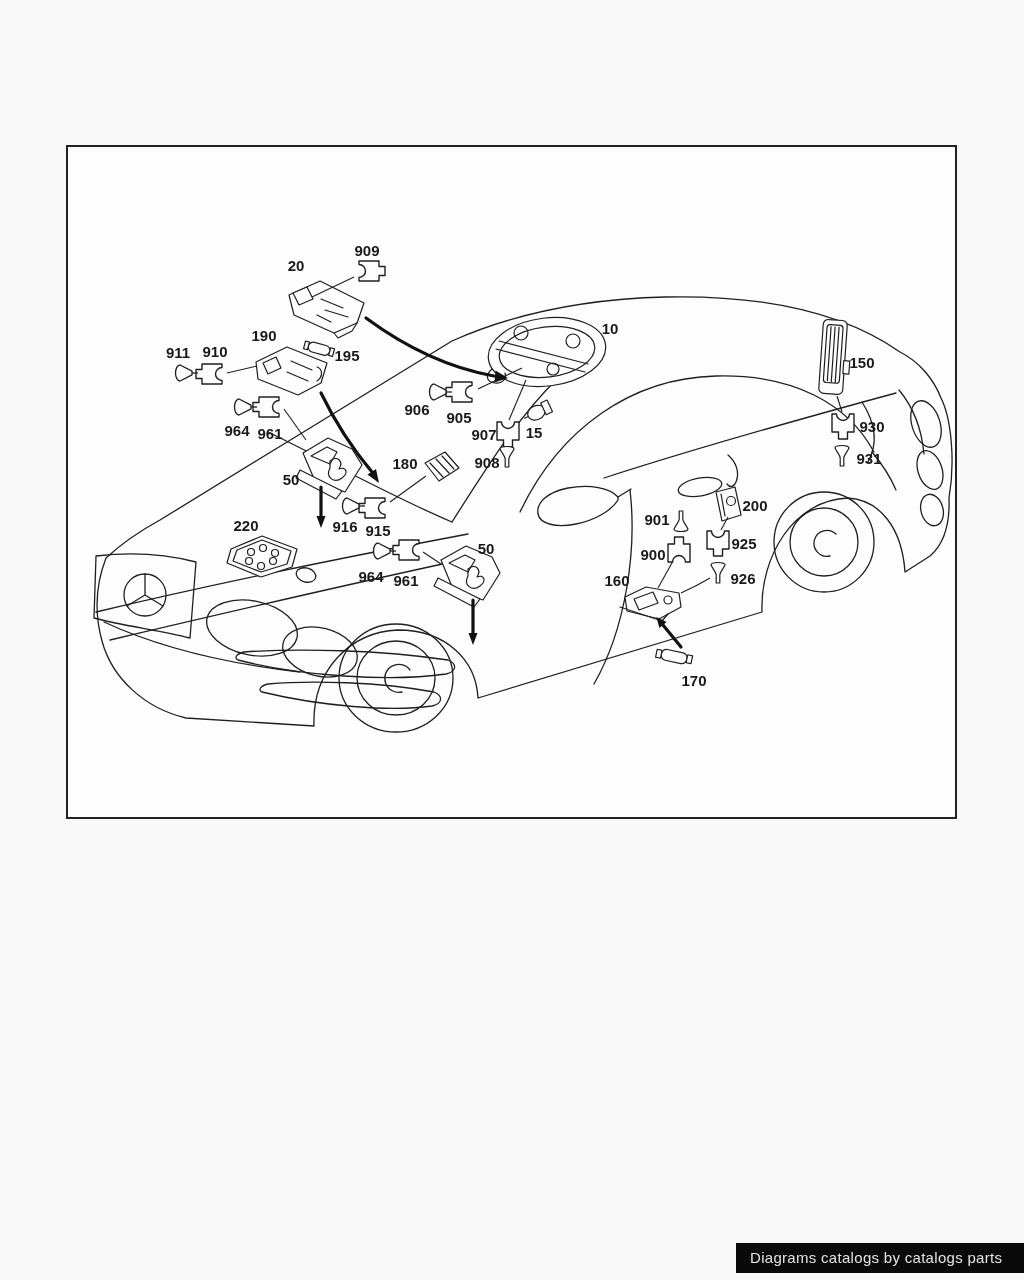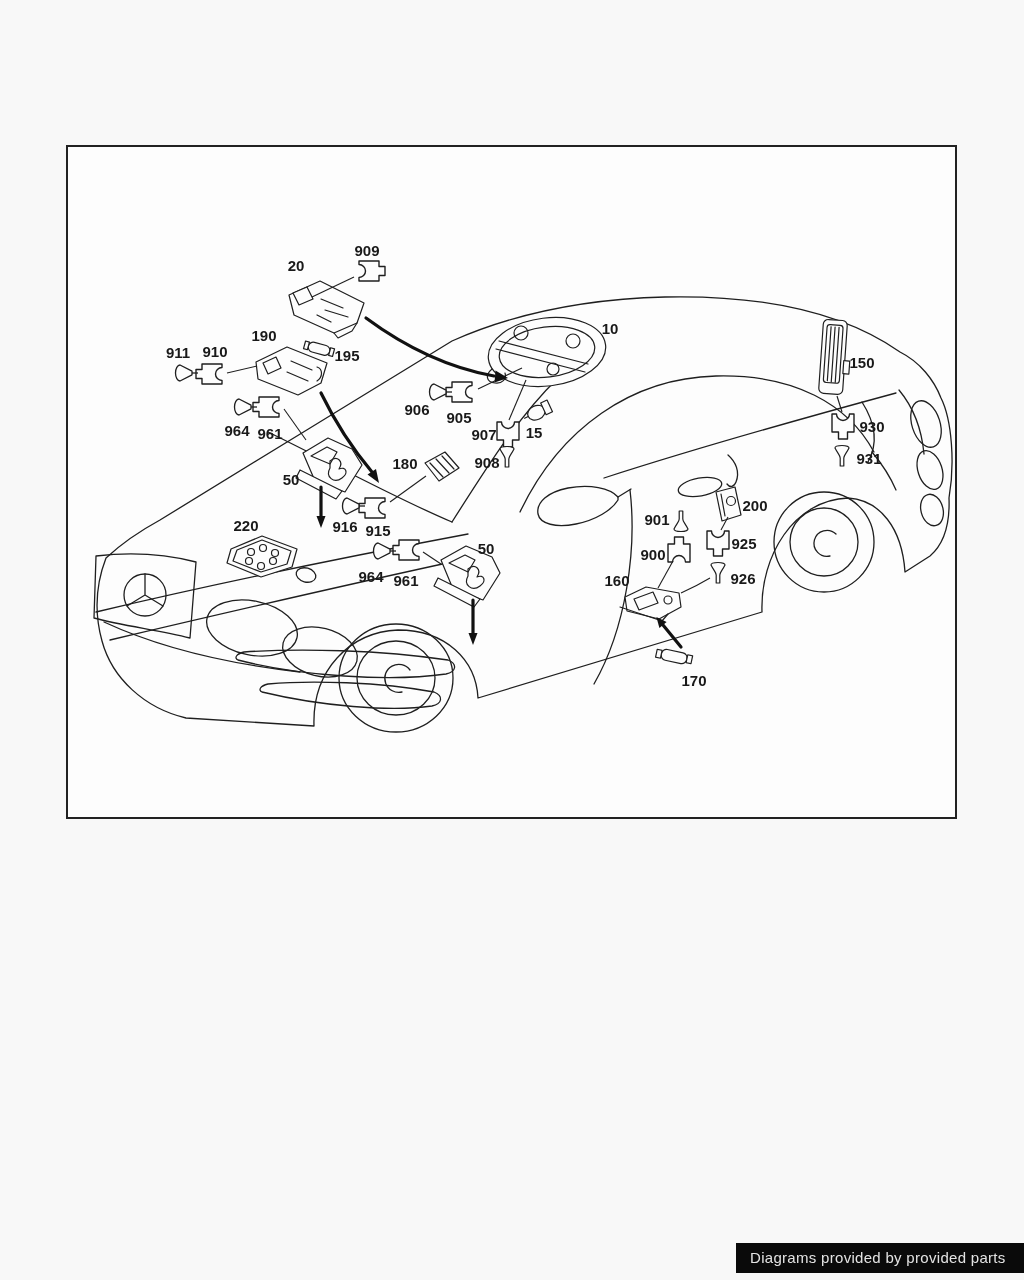--- a/index.html
+++ b/index.html
@@ -311,15 +311,15 @@
     <text x="653" y="560">900</text>
     <text x="744" y="549">925</text>
     <text x="743" y="584">926</text>
     <text x="755" y="511">200</text>
     <text x="617" y="586">160</text>
     <text x="694" y="686">170</text>
   </g>
 </svg>
 
 <div class="attribution-bar">
-  <span>Diagrams provided by provided parts</span>
+  <span>Diagrams catalogs by catalogs parts</span>
 </div>
 </div>
 
 </body></html>

